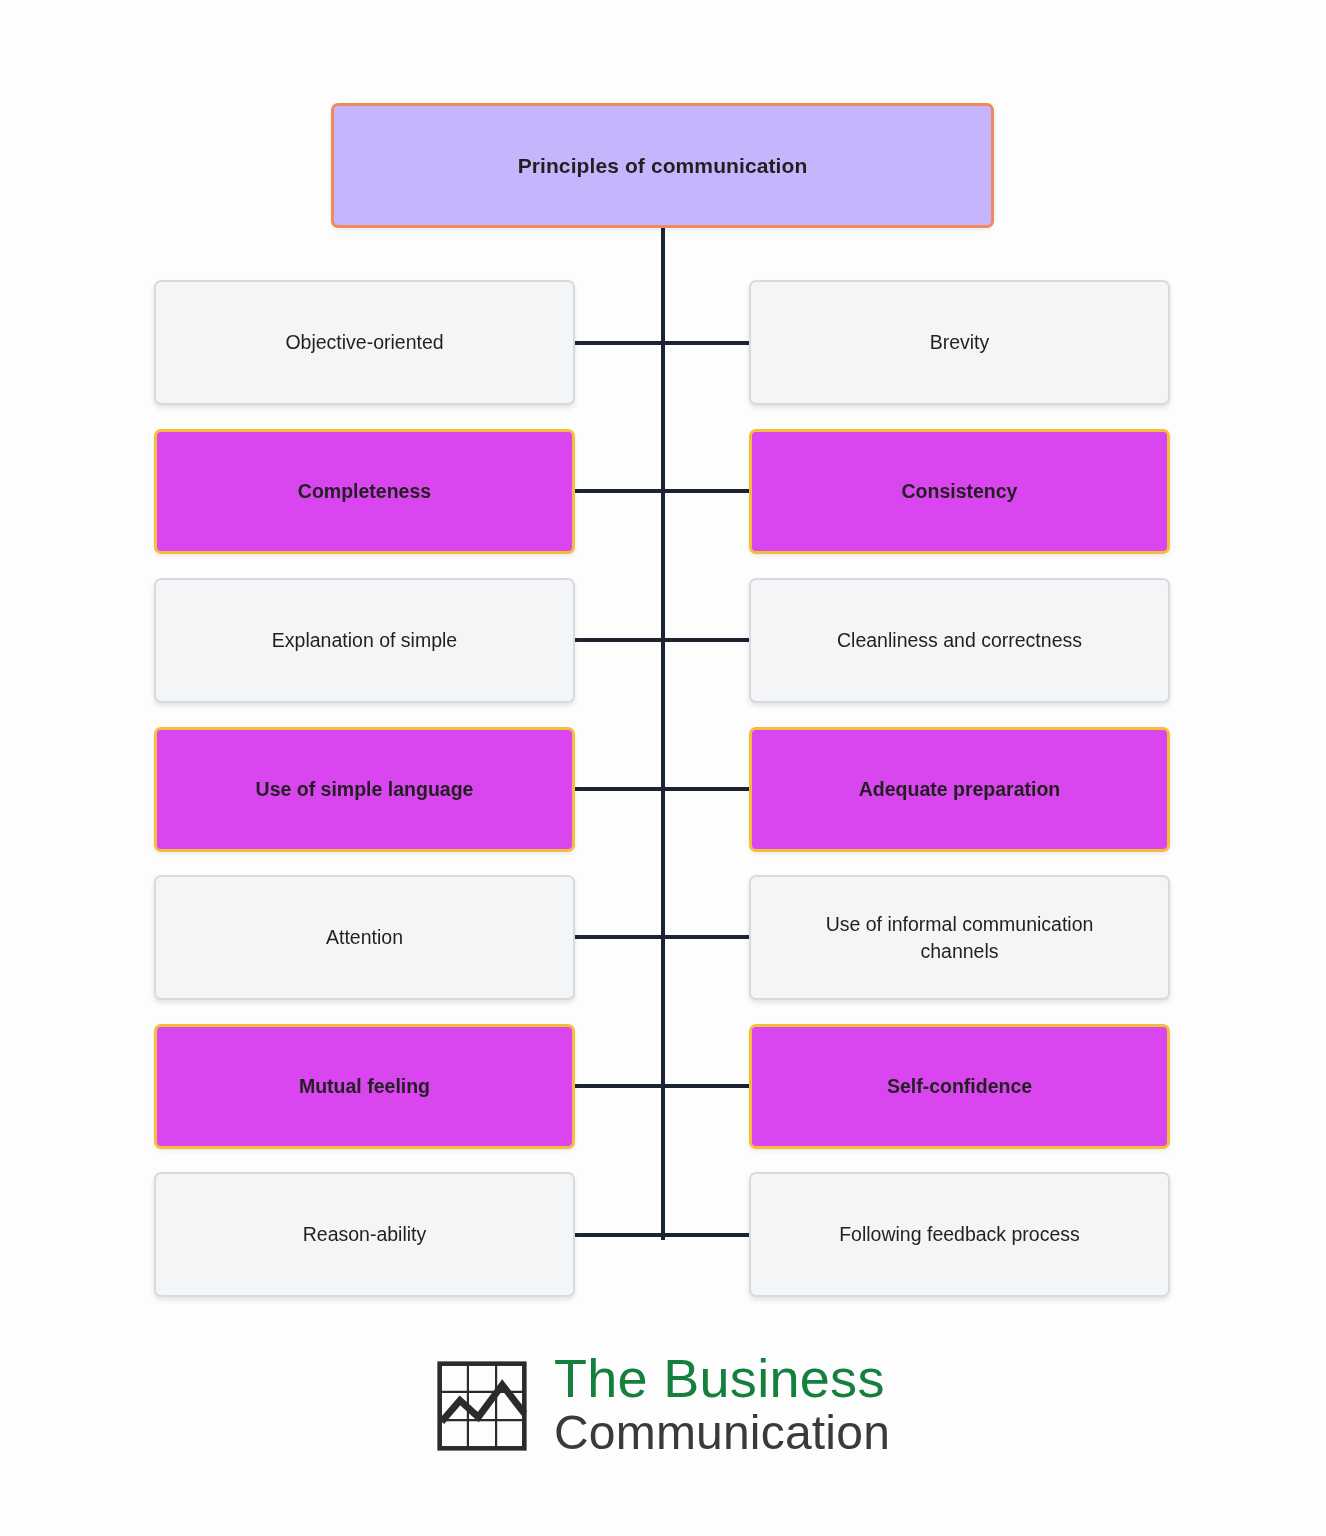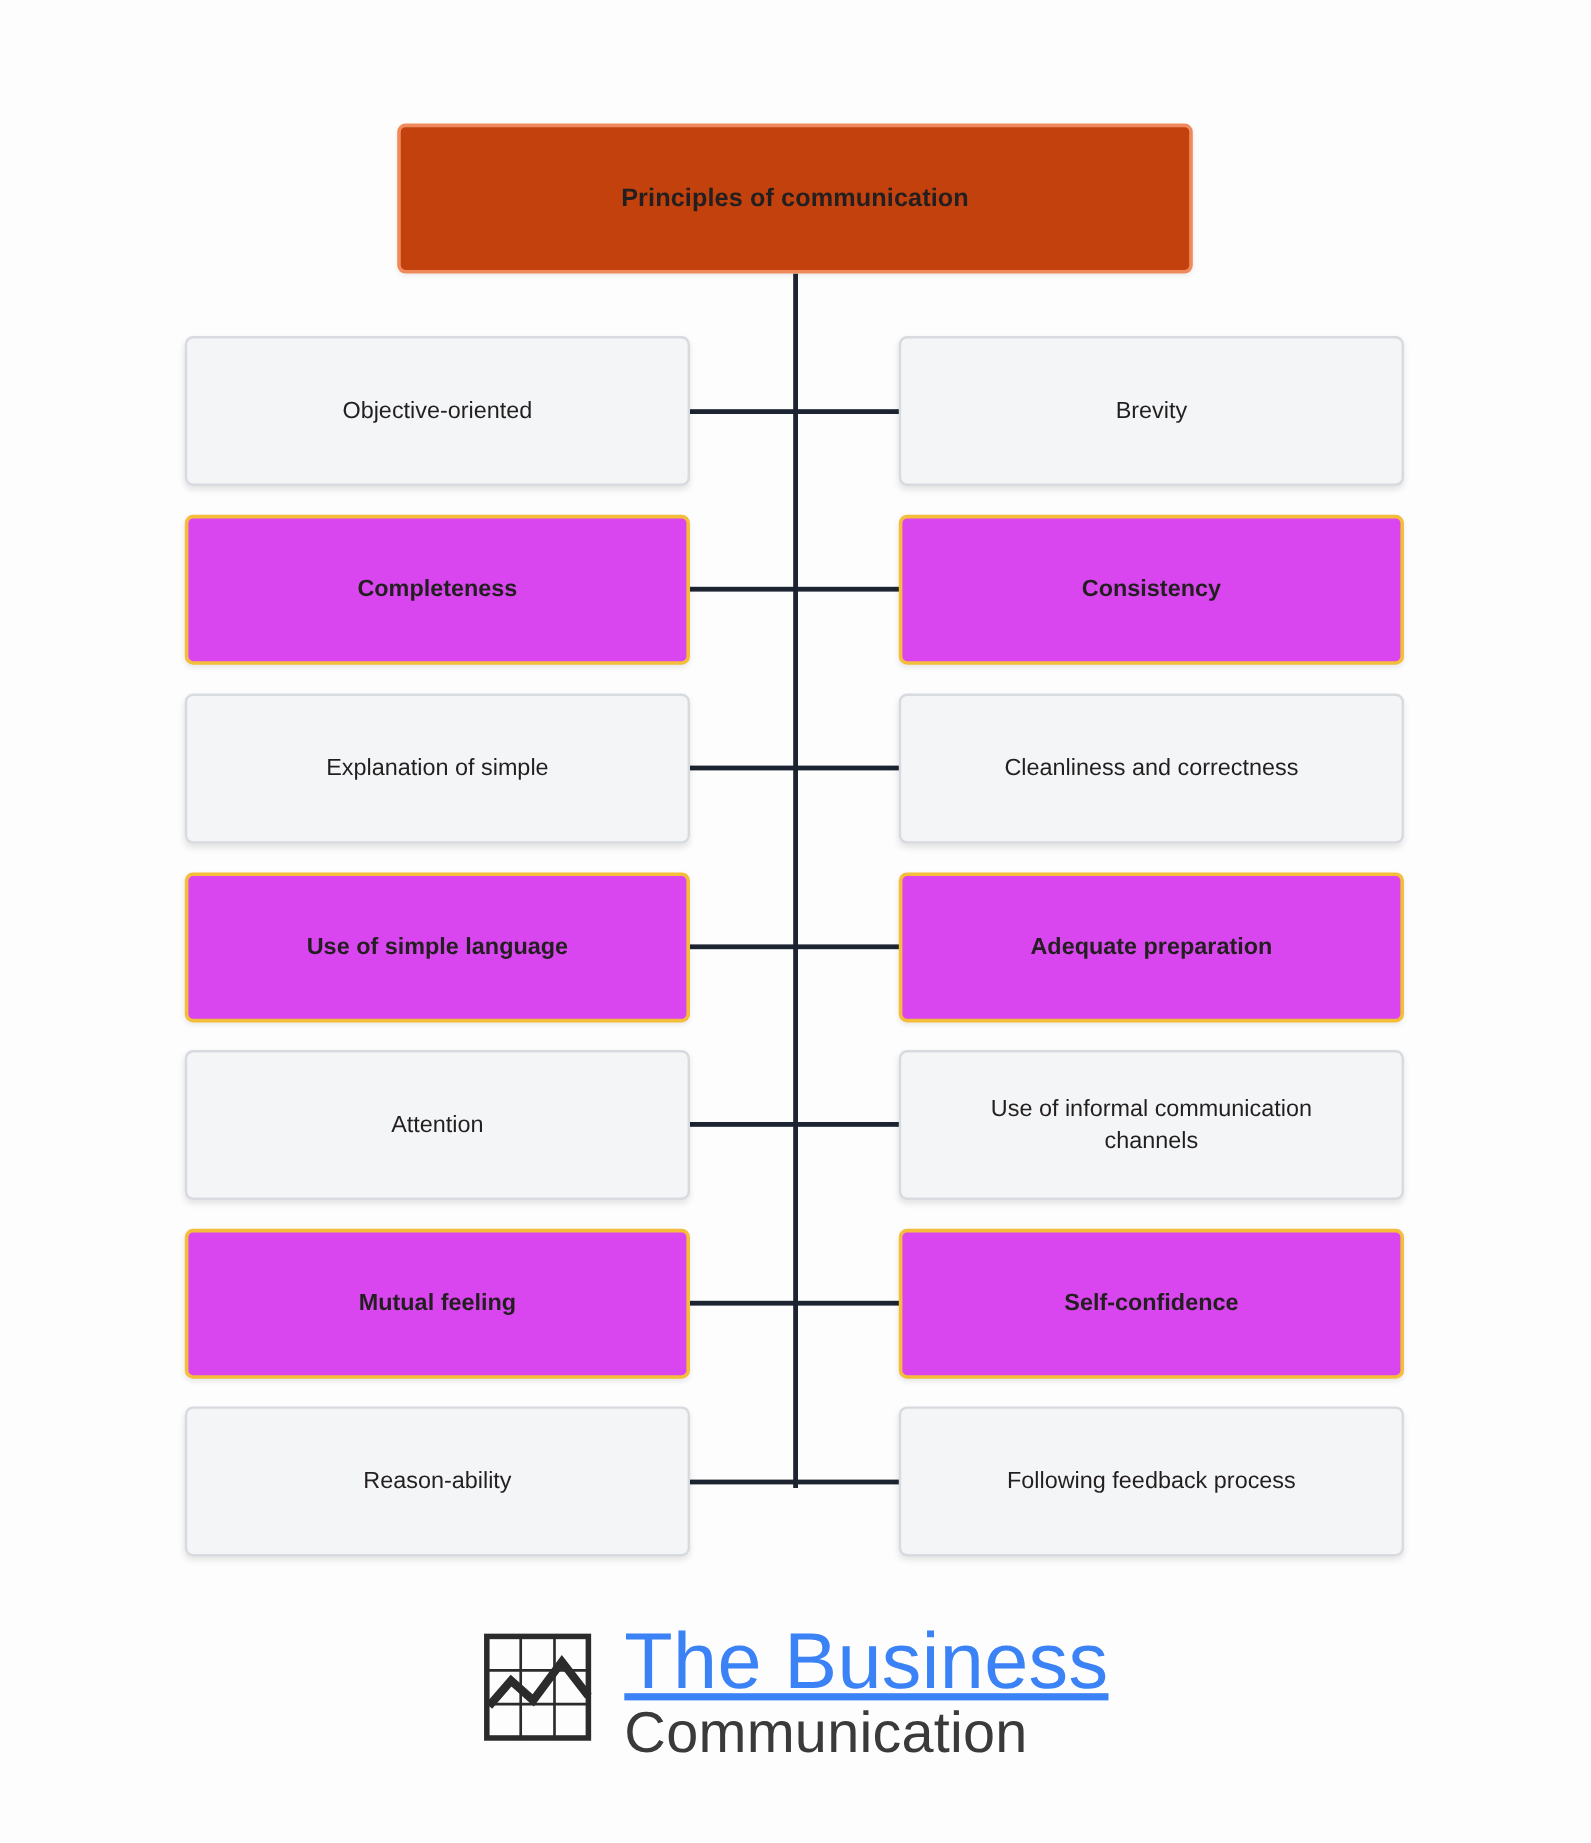--- a/index.html
+++ b/index.html
@@ -53,21 +53,21 @@
   .branch-line.left  { left: 574px;  width: 89px; }
   .branch-line.right { left: 663px;  width: 88px; }
 
   
   .root-node {
     position: absolute;
     left: 331px;
     top: 103px;
     width: 663px;
     height: 125px;
-    background: #c2410c;
+    background: #c4b5fd;
     border: 3px solid #F08A5D;
     border-radius: 7px;
     display: flex;
     align-items: center;
     justify-content: center;
     z-index: 3;
     box-shadow: 0 2px 4px rgba(0,0,0,0.07);
   }
   .root-node .node-label {
     font-size: 21px;
@@ -135,25 +135,24 @@
     flex: 0 0 auto;
     margin-top: 8px;
   }
 
   .logo-wordmark {
     display: flex;
     flex-direction: column;
     line-height: 0.98;
   }
   .logo-line-1 {
-    font-size: 66px;
+    font-size: 54px;
     font-weight: 400;
-    color: #3b82f6;
+    color: #15803d;
     letter-spacing: 0.3px;
-    text-decoration: underline;
   }
   .logo-line-2 {
     font-size: 48px;
     font-weight: 300;
     color: #3A3A3A;
     letter-spacing: 0.2px;
     margin-top: 4px;
   }
 </style>
 </head>

